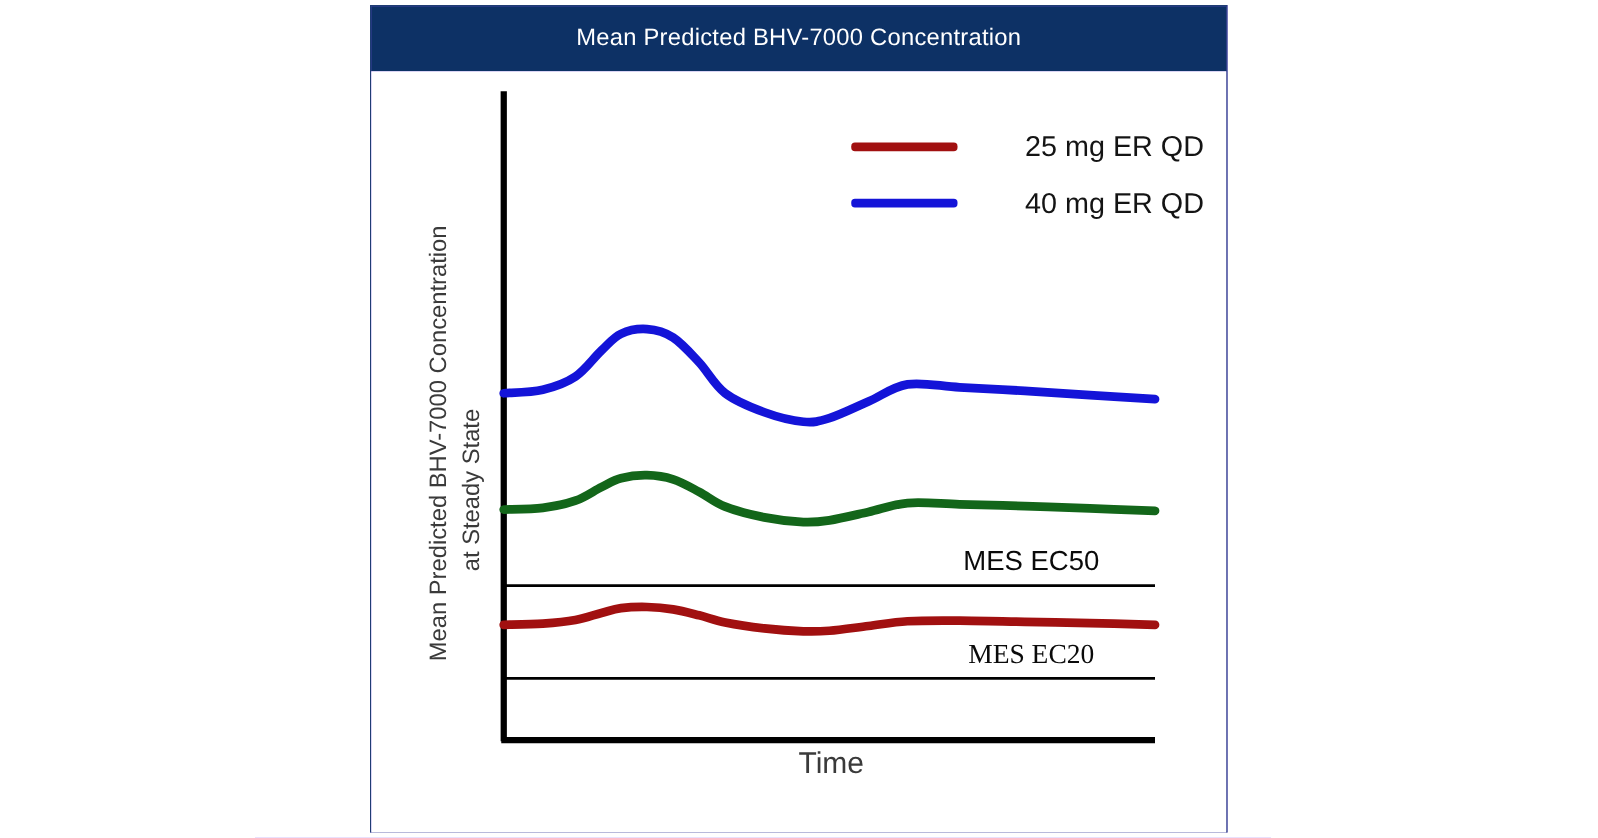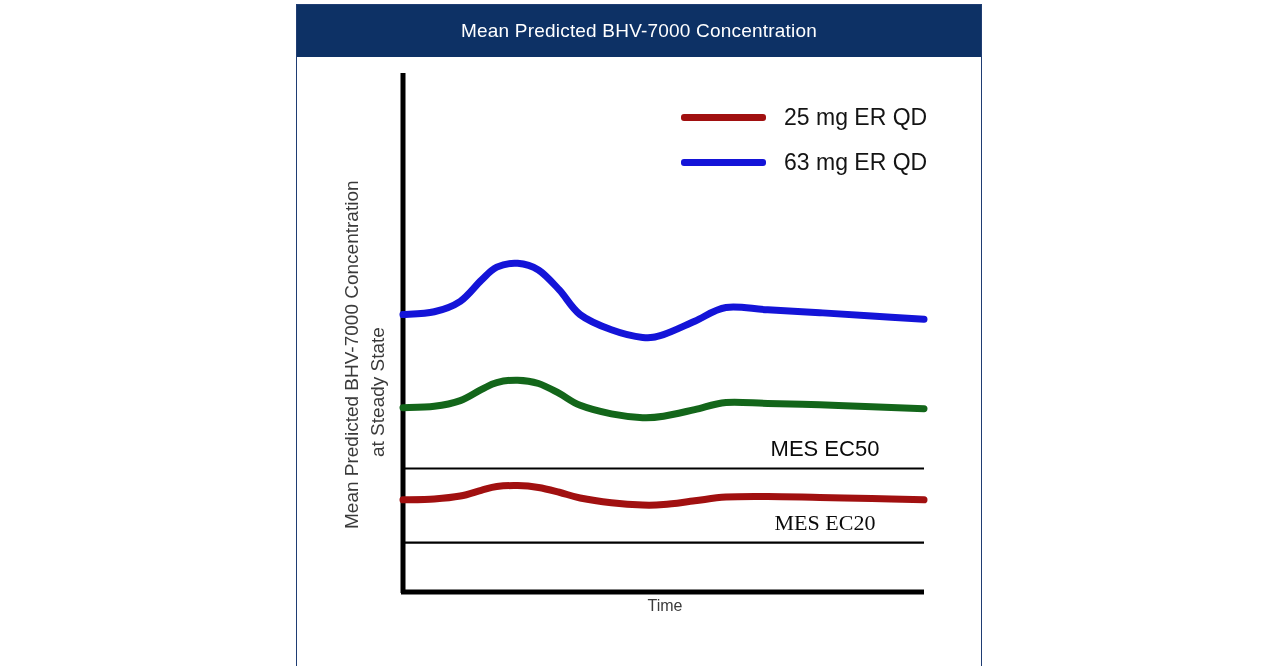--- a/index.html
+++ b/index.html
@@ -81,35 +81,36 @@
   }
   #ylabel-l1 { left: 44px; top: 472px; }
   #ylabel-l2 { left: 70px; top: 400px; }
   
   #xlabel {
     position: absolute;
     left: 106px;
     top: 540px;
     width: 524px;
     text-align: center;
-    font-size: 16px;
+    font-size: 24px;
     color: #3a3a3a;
     font-family: "Liberation Sans", sans-serif;
   }
   
   #legend {
     position: absolute;
     left: 384px;
     top: 38px;
     width: 270px;
   }
   .legend-row {
     display: flex;
     align-items: center;
     height: 45px;
+    gap: 36px;
   }
   .legend-swatch {
     width: 85px;
     height: 7px;
     border-radius: 3px;
     flex: 0 0 auto;
   }
   .legend-label {
     margin-left: 18px;
     font-size: 23px;
@@ -168,20 +169,20 @@
       <div id="legend">
 
         <div class="legend-row">
           <span class="legend-swatch" style="background: rgb(161, 16, 16);"></span>
           <span class="legend-label">25 mg ER QD</span>
         </div>
 
 
         <div class="legend-row">
           <span class="legend-swatch" style="background: rgb(20, 20, 216);"></span>
-          <span class="legend-label">63 mg ER QD</span>
+          <span class="legend-label">40 mg ER QD</span>
         </div>
 
       </div>
 
     </div>
   </div>
 </div>
 
 </body></html>

